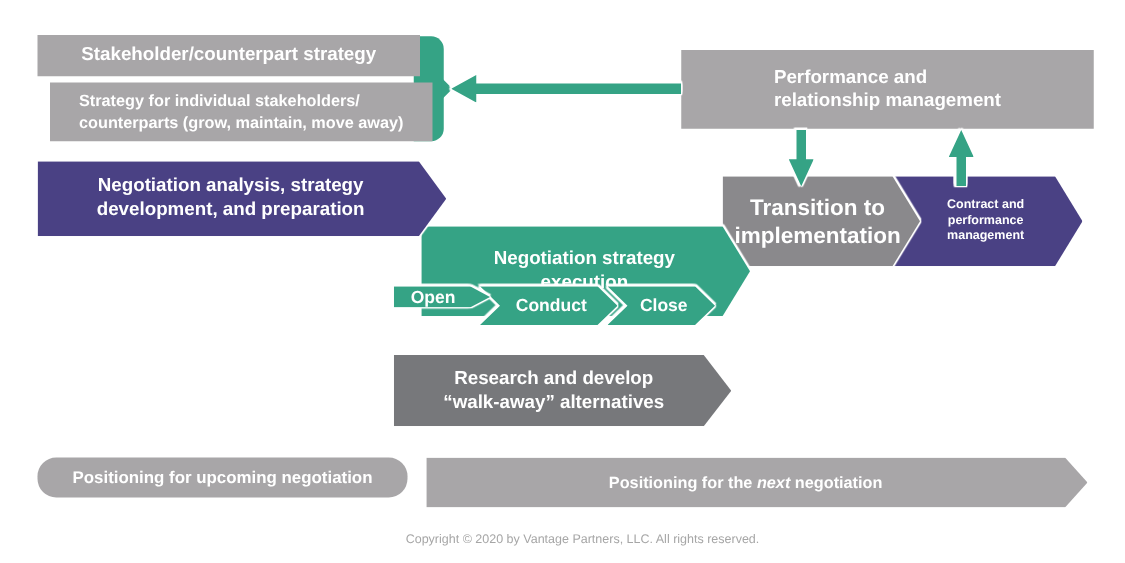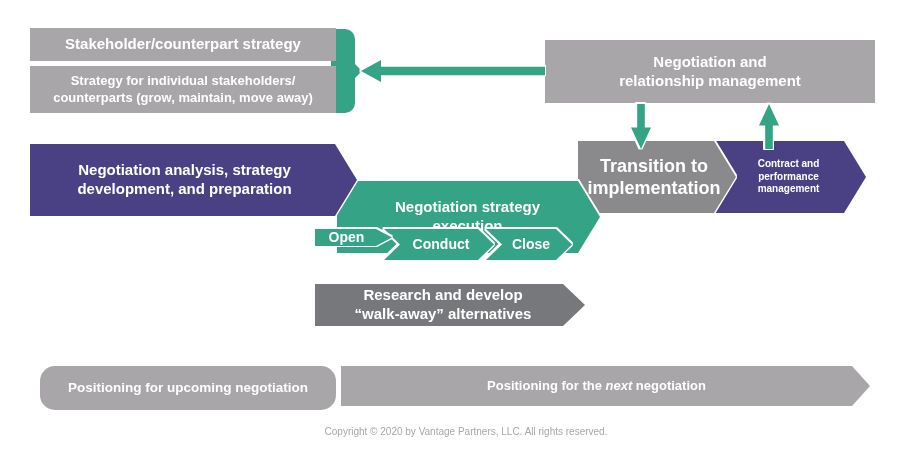--- a/index.html
+++ b/index.html
@@ -14,21 +14,21 @@
     overflow: hidden;
   }
 
   .shape {
     position: absolute;
     display: flex;
     align-items: center;
     justify-content: center;
     color: #ffffff;
     font-weight: 700;
-    text-align: center;
+    text-align: left;
     white-space: pre-line;
     line-height: 1.25;
   }
 
   .box-gray   { background: var(--gray_light, #a8a6a8); }
 
   
   .arrow-wrap {
     position: absolute;
     filter: drop-shadow(1.5px 0 0 #fff) drop-shadow(-1.5px 0 0 #fff)
@@ -103,42 +103,42 @@
 </head>
 <body>
 
 <div class="canvas">
 
   <div class="bracket" style="left:331px; top:29px; width:24px; height:84px;"></div>
 
   <div class="shape box-gray" style="left:30px; top:28px; width:306px; height:33px; font-size:15px;">
     <span>Stakeholder/counterpart strategy</span>
   </div>
-  <div class="shape box-gray" style="left:30px; top:66px; width:306px; height:47px; font-size:13px; padding:6px 2px;">
+  <div class="shape box-gray" style="left:40px; top:66px; width:306px; height:47px; font-size:13px; padding:6px 2px;">
     <span>Strategy for individual stakeholders/
 counterparts (grow, maintain, move away)</span>
   </div>
 
   <div class="shape box-gray" style="left:545px; top:40px; width:330px; height:63px; font-size:15px;">
-    <span>Negotiation and
+    <span>Performance and
 relationship management</span>
   </div>
 
   <div class="arrow-wrap" style="left:361px; top:60px; width:184px; height:22px; z-index:5;">
     <div class="arrow fill-teal h-arrow-left"></div>
   </div>
 
   <div class="arrow-wrap" style="left:631px; top:104px; width:20px; height:45px; z-index:30;">
     <div class="arrow fill-teal v-arrow-down"></div>
   </div>
   <div class="arrow-wrap" style="left:759px; top:104px; width:20px; height:45px; z-index:30;">
     <div class="arrow fill-teal v-arrow-up"></div>
   </div>
 
-  <div class="arrow-wrap" style="left:30px; top:144px; width:327px; height:72px; z-index:14; --hd:22px;">
+  <div class="arrow-wrap" style="left:30px; top:129px; width:327px; height:60px; z-index:14; --hd:22px;">
     <div class="arrow fill-purple clip-arrow" style="font-size:15px; padding:0 26px 0 8px;">
       <span>Negotiation analysis, strategy
 development, and preparation</span>
     </div>
   </div>
   <div class="arrow-wrap" style="left:337px; top:141px; width:263px; height:72px; z-index:13;margin-top:40px; --hd:22px;">
     <div class="arrow fill-teal clip-arrow" style="font-size:15px; padding:0 26px 0 24px;">
       <span>Negotiation strategy
 execution</span>
     </div>
@@ -166,28 +166,28 @@
     <div class="arrow fill-teal clip-arrow-notch" style="font-size:14px; padding:0 12px 0 16px;">
       <span>Conduct</span>
     </div>
   </div>
   <div class="arrow-wrap" style="left:486px; top:229px; width:86px; height:31px; z-index:21; --hd:16px;">
     <div class="arrow fill-teal clip-arrow-notch" style="font-size:14px; padding:0 12px 0 16px;">
       <span>Close</span>
     </div>
   </div>
 
-  <div class="arrow-wrap" style="left:315px; top:284px; width:270px; height:42px; z-index:10; --hd:22px;">
+  <div class="arrow-wrap" style="left:315px; top:284px; width:270px; height:57px; z-index:10; --hd:22px;">
     <div class="arrow fill-gray-dark clip-arrow" style="font-size:15px; padding:0 24px 0 10px;">
       <span>Research and develop
 “walk-away” alternatives</span>
     </div>
   </div>
 
-  <div class="shape box-gray" style="left:40px; top:366px; width:296px; height:44px; font-size:13.5px; white-space:nowrap;border-radius:15px;">
+  <div class="shape box-gray" style="left:30px; top:366px; width:296px; height:32px; font-size:13.5px; white-space:nowrap;border-radius:15px;">
     <span>Positioning for upcoming negotiation</span>
   </div>
   <div class="arrow-wrap" style="left:341px; top:366px; width:529px; height:40px; z-index:9; --hd:18px;">
     <div class="arrow fill-gray-light clip-arrow" style="font-size:13px; padding-right:18px;">
       <span><span>Positioning for the </span><em>next</em><span> negotiation</span></span>
     </div>
   </div>
 
   <div class="copyright" style="top:426px;">Copyright © 2020 by Vantage Partners, LLC. All rights reserved.</div>
 

